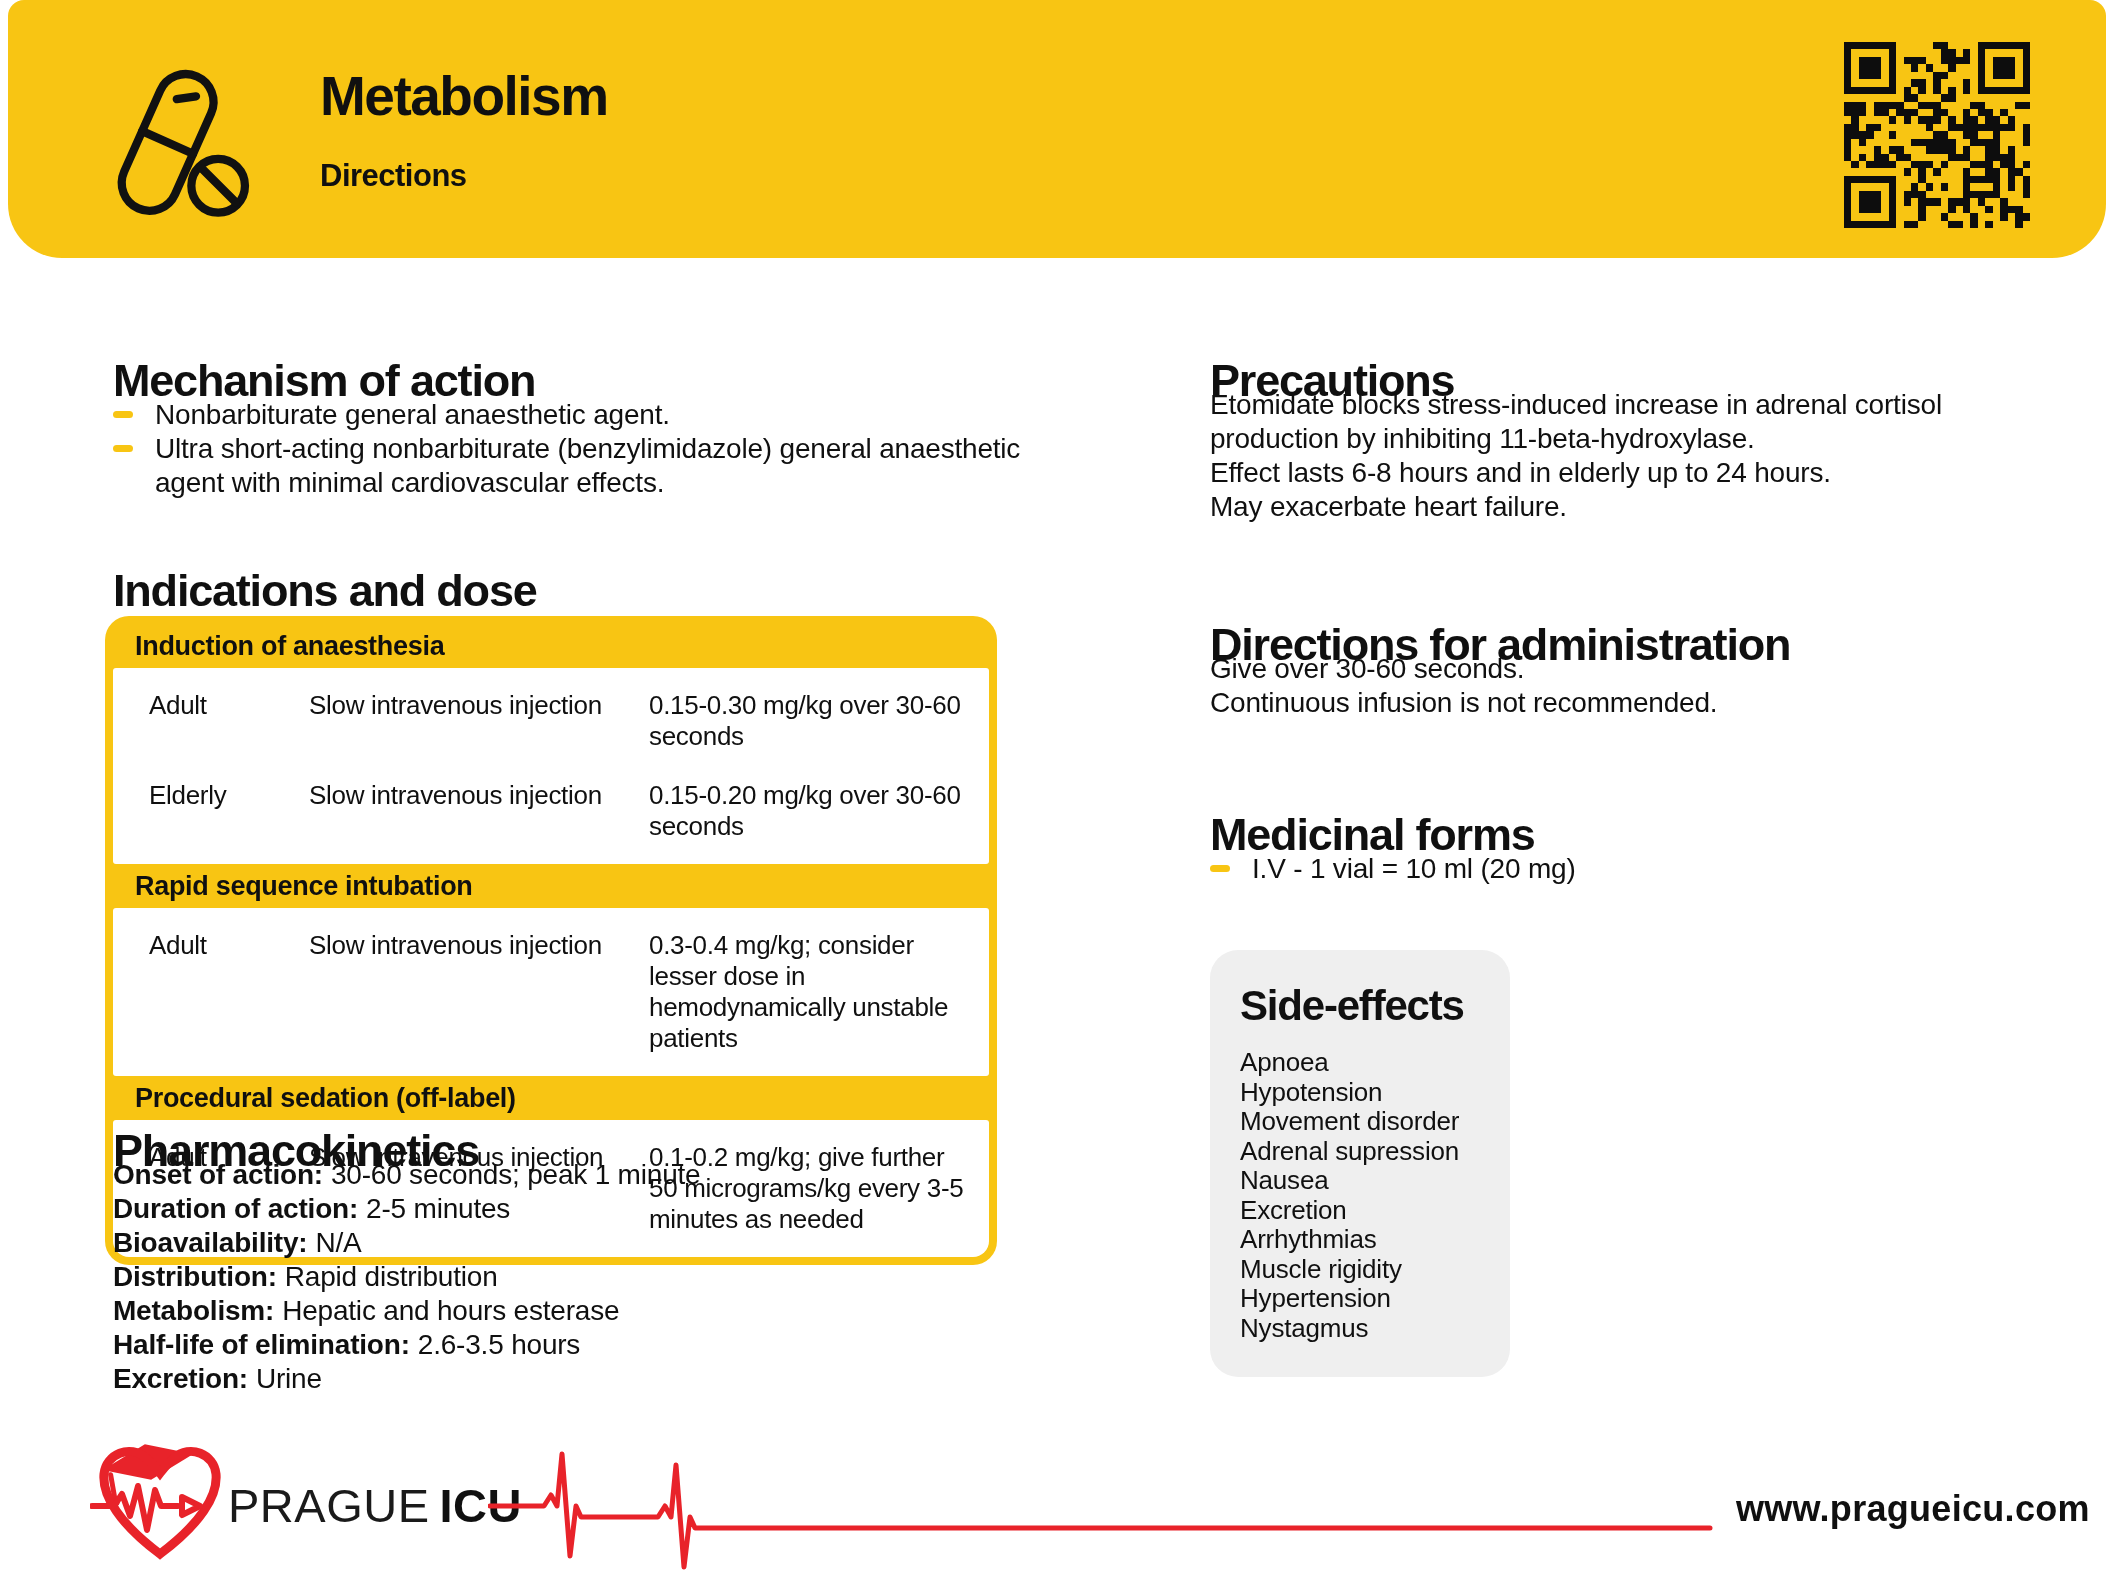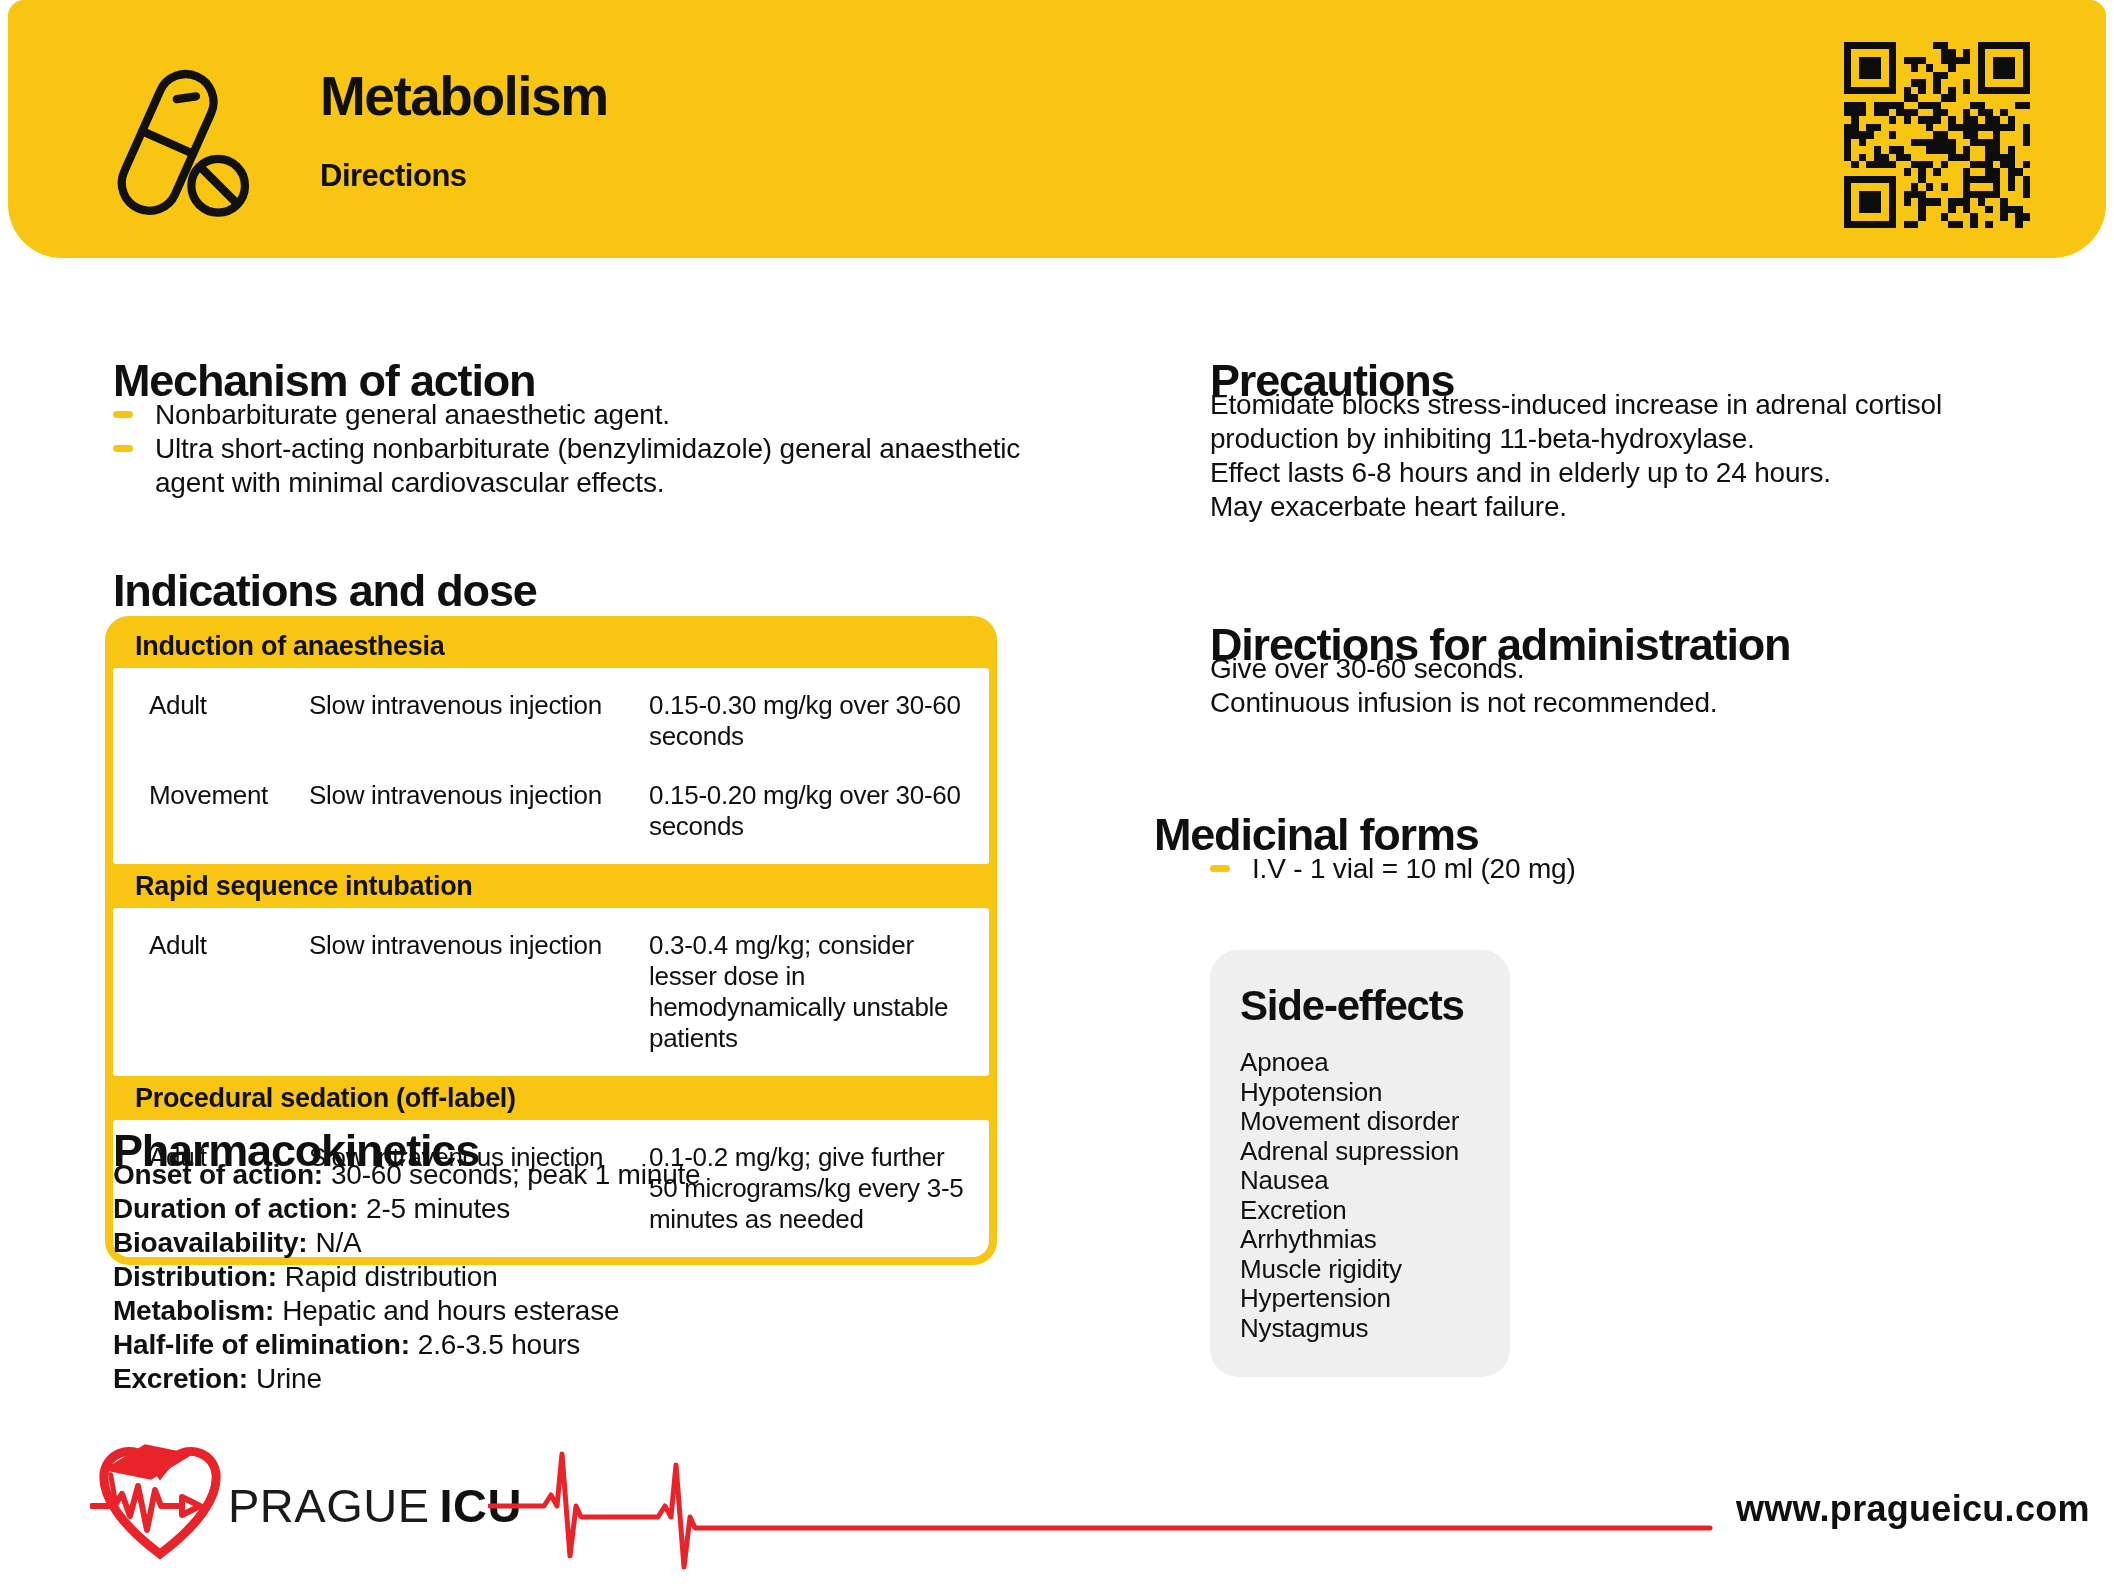--- a/index.html
+++ b/index.html
@@ -416,21 +416,21 @@
   <div class="dt-group">
       <div class="dt-bar">Induction of anaesthesia</div>
       <div class="dt-white">
 
       <div class="dt-row">
           <span>Adult</span>
           <span>Slow intravenous injection</span>
           <span>0.15-0.30 mg/kg over 30-60 seconds</span>
         </div>
           <div class="dt-row">
-          <span>Movement</span>
+          <span>Elderly</span>
           <span>Slow intravenous injection</span>
           <span>0.15-0.20 mg/kg over 30-60 seconds</span>
         </div>
         </div>
     </div>
       <div class="dt-group">
       <div class="dt-bar">Rapid sequence intubation</div>
       <div class="dt-white">
 
       <div class="dt-row">
@@ -488,21 +488,21 @@
       <span class="rline">May exacerbate heart failure.</span>
     </div>
 
   <h2 class="h2" style="left:1210px;top:582px;">Directions for administration</h2>
   <div class="rcol-txt body-txt" style="top:652px;">
 
   <span class="rline">Give over 30-60 seconds.</span>
       <span class="rline">Continuous infusion is not recommended.</span>
     </div>
 
-  <h2 class="h2" style="left:1154px;top:772px;">Medicinal forms</h2>
+  <h2 class="h2" style="left:1210px;top:772px;">Medicinal forms</h2>
   <div class="bullets" style="left:1210px;top:852px;width:780px;">
 
   <div class="bullet">
       <span class="dash"></span>
       <span>I.V - 1 vial = 10 ml (20 mg)</span>
     </div>
     </div>
 
   <aside class="sebox">
     <h3>Side-effects</h3>

